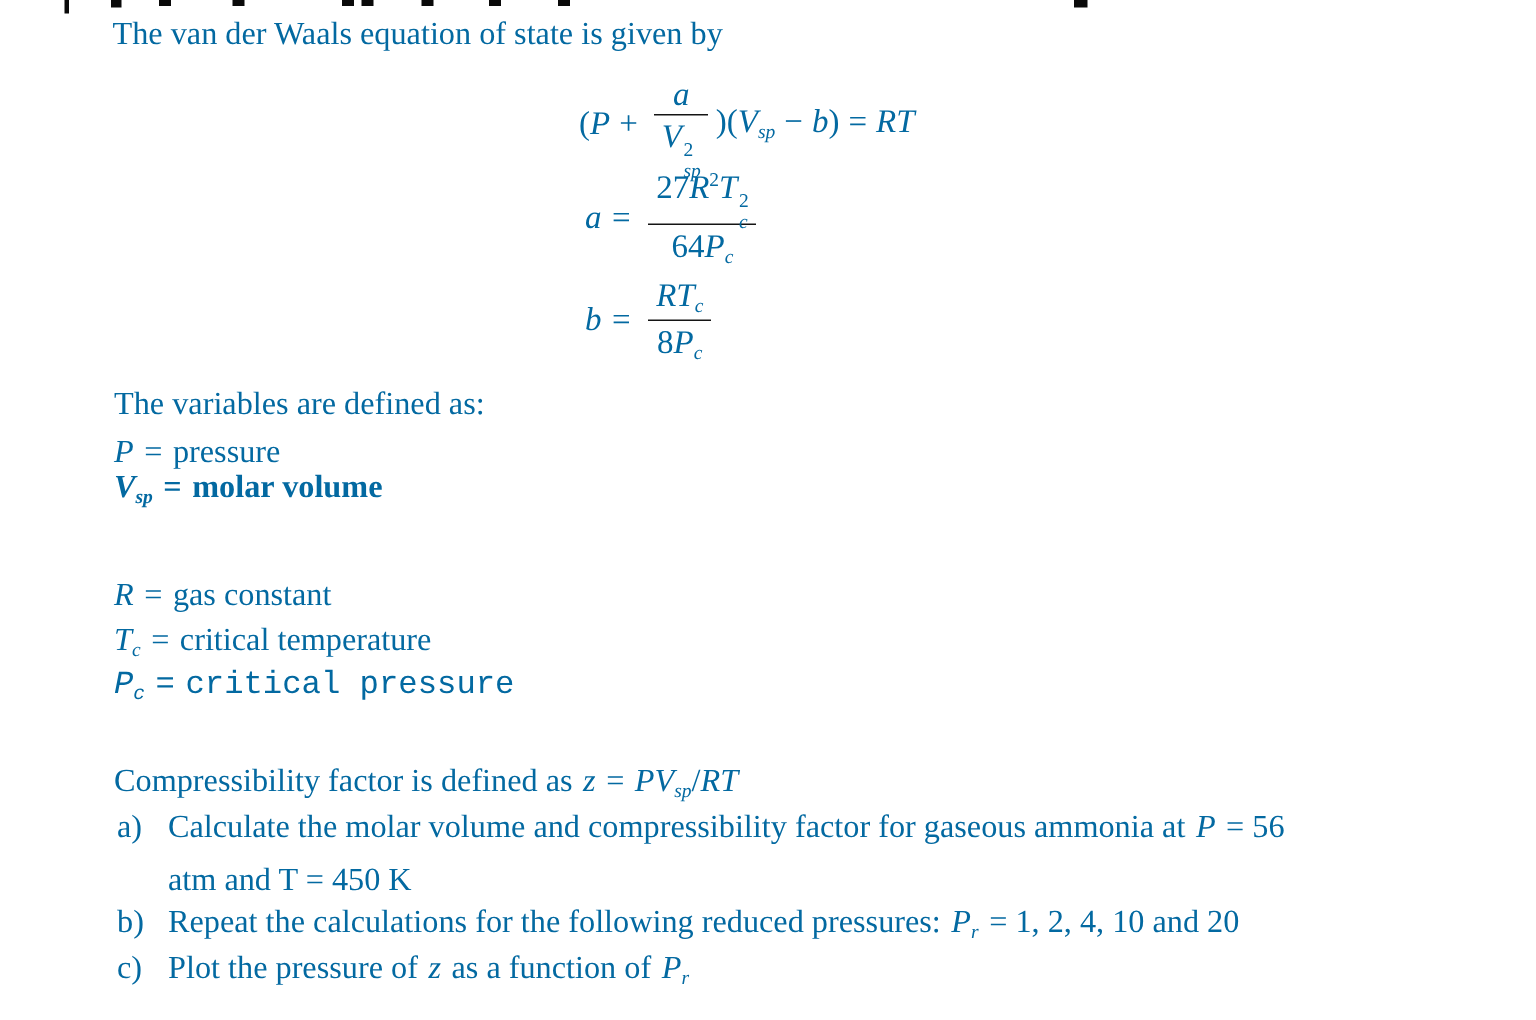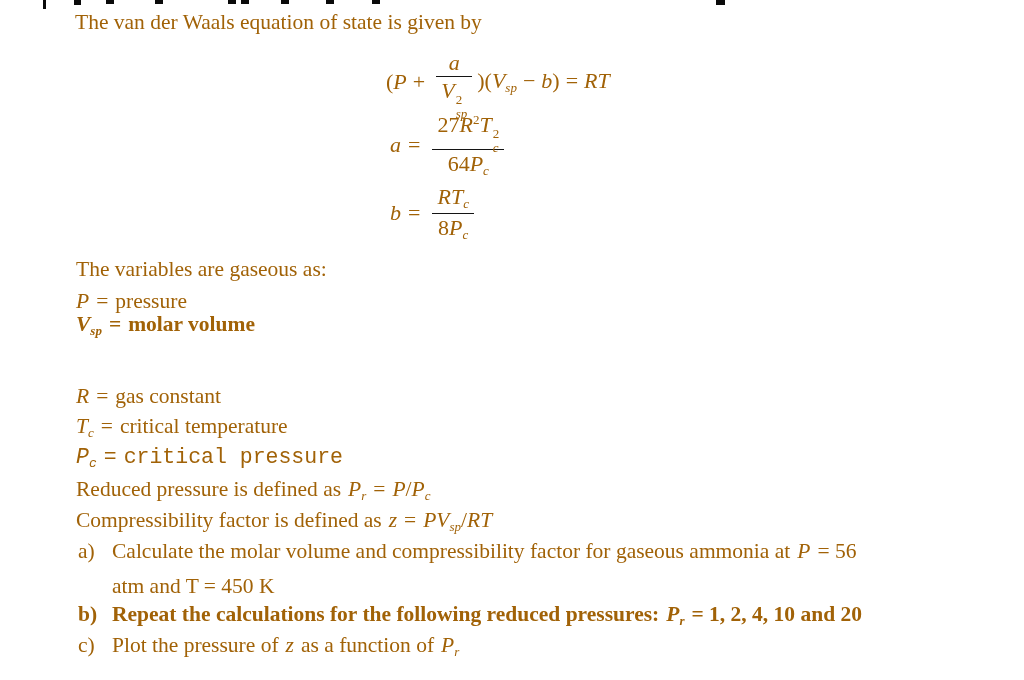--- a/index.html
+++ b/index.html
@@ -1,18 +1,18 @@
 <!DOCTYPE html>
 <html><head>
 <meta charset="utf-8">
 <style>
   html,body{margin:0;padding:0;background:#ffffff;}
   .page{
     position:relative;width:1024px;height:680px;background:#ffffff;
-    font-family:"Liberation Serif", serif;color:#a16207;overflow:hidden;
+    font-family:"Liberation Serif", serif;color:#0369a1;overflow:hidden;
   }
   .it{font-style:italic;}
   .line{position:absolute;left:76px;font-size:21.5px;line-height:1.2;white-space:nowrap;}
   .task{position:absolute;left:78px;font-size:21.5px;line-height:1.2;white-space:nowrap;}
   .marker{display:inline-block;width:34px;}
   .sb{font-size:13px;vertical-align:-4px;}
   .sup{font-size:13px;vertical-align:8px;}
   .op{margin:0 6px;}
   .op2{margin:0 7px;}
   .gapl{margin-left:7px;}
@@ -76,55 +76,52 @@
   <div class="eqrow" style="left:390px;top:184px;">
     <span class="grp"><span class="it">b</span><span class="op2">=</span></span>
     <span class="frac">
       <span class="num"><span class="it">R</span><span class="it">T</span><span class="sb it">c</span></span>
       <span class="bar"></span>
       <span class="den"><span>8</span><span class="it">P</span><span class="sb it">c</span></span>
     </span>
   </div>
 
   <div class="line" style="top:257px;">
-    <span>The variables are gaseous as:</span>
+    <span>The variables are defined as:</span>
   </div>
 
   <div class="line" style="top:289px;">
     <span class="it">P</span><span class="sb it"></span><span class="op2">=</span><span>pressure</span>
   </div>
   <div class="line" style="top:312px;font-weight:bold;">
     <span class="it">V</span><span class="sb it">sp</span><span class="op2">=</span><span>molar volume</span>
   </div>
   <div class="line" style="top:384px;">
     <span class="it">R</span><span class="sb it"></span><span class="op2">=</span><span>gas constant</span>
   </div>
   <div class="line" style="top:414px;text-align:right;">
     <span class="it">T</span><span class="sb it">c</span><span class="op2">=</span><span>critical temperature</span>
   </div>
   <div class="line" style="top:445px;font-family:Liberation Mono, monospace;">
     <span class="it">P</span><span class="sb it">c</span><span class="op2">=</span><span>critical pressure</span>
   </div>
 
-  <div class="line" style="top:477px;">
-    <span>Reduced pressure is defined as</span><span class="it gapl">P</span><span class="sb it">r</span><span class="op2">=</span><span class="it">P</span><span>/</span><span class="it">P</span><span class="sb it">c</span>
-  </div>
 
   <div class="line" style="top:508px;">
     <span>Compressibility factor is defined as</span><span class="it gapl">z</span><span class="op2">=</span><span class="it">PV</span><span class="sb it">sp</span><span>/</span><span class="it">RT</span>
   </div>
 
   <div class="task" style="top:539px;">
     <span class="marker">a)</span><span>Calculate the molar volume and compressibility factor for gaseous ammonia at</span><span class="it gapx">P</span><span>= 56</span>
   </div>
   <div class="task" style="top:574px;left:112px;">
     <span>atm and T = 450 K</span>
   </div>
 
-  <div class="task" style="top:602px;font-weight:bold;">
+  <div class="task" style="top:602px;">
     <span class="marker">b)</span><span>Repeat the calculations for the following reduced pressures:</span><span class="it gapl">P</span><span class="sb it">r</span><span class="gapl">= 1, 2, 4, 10 and 20</span>
   </div>
 
   <div class="task" style="top:633px;">
     <span class="marker">c)</span><span>Plot the pressure of</span><span class="it gapx">z</span><span>as a function of</span><span class="it gapl">P</span><span class="sb it">r</span>
   </div>
 
 </div>
 
 </body></html>

